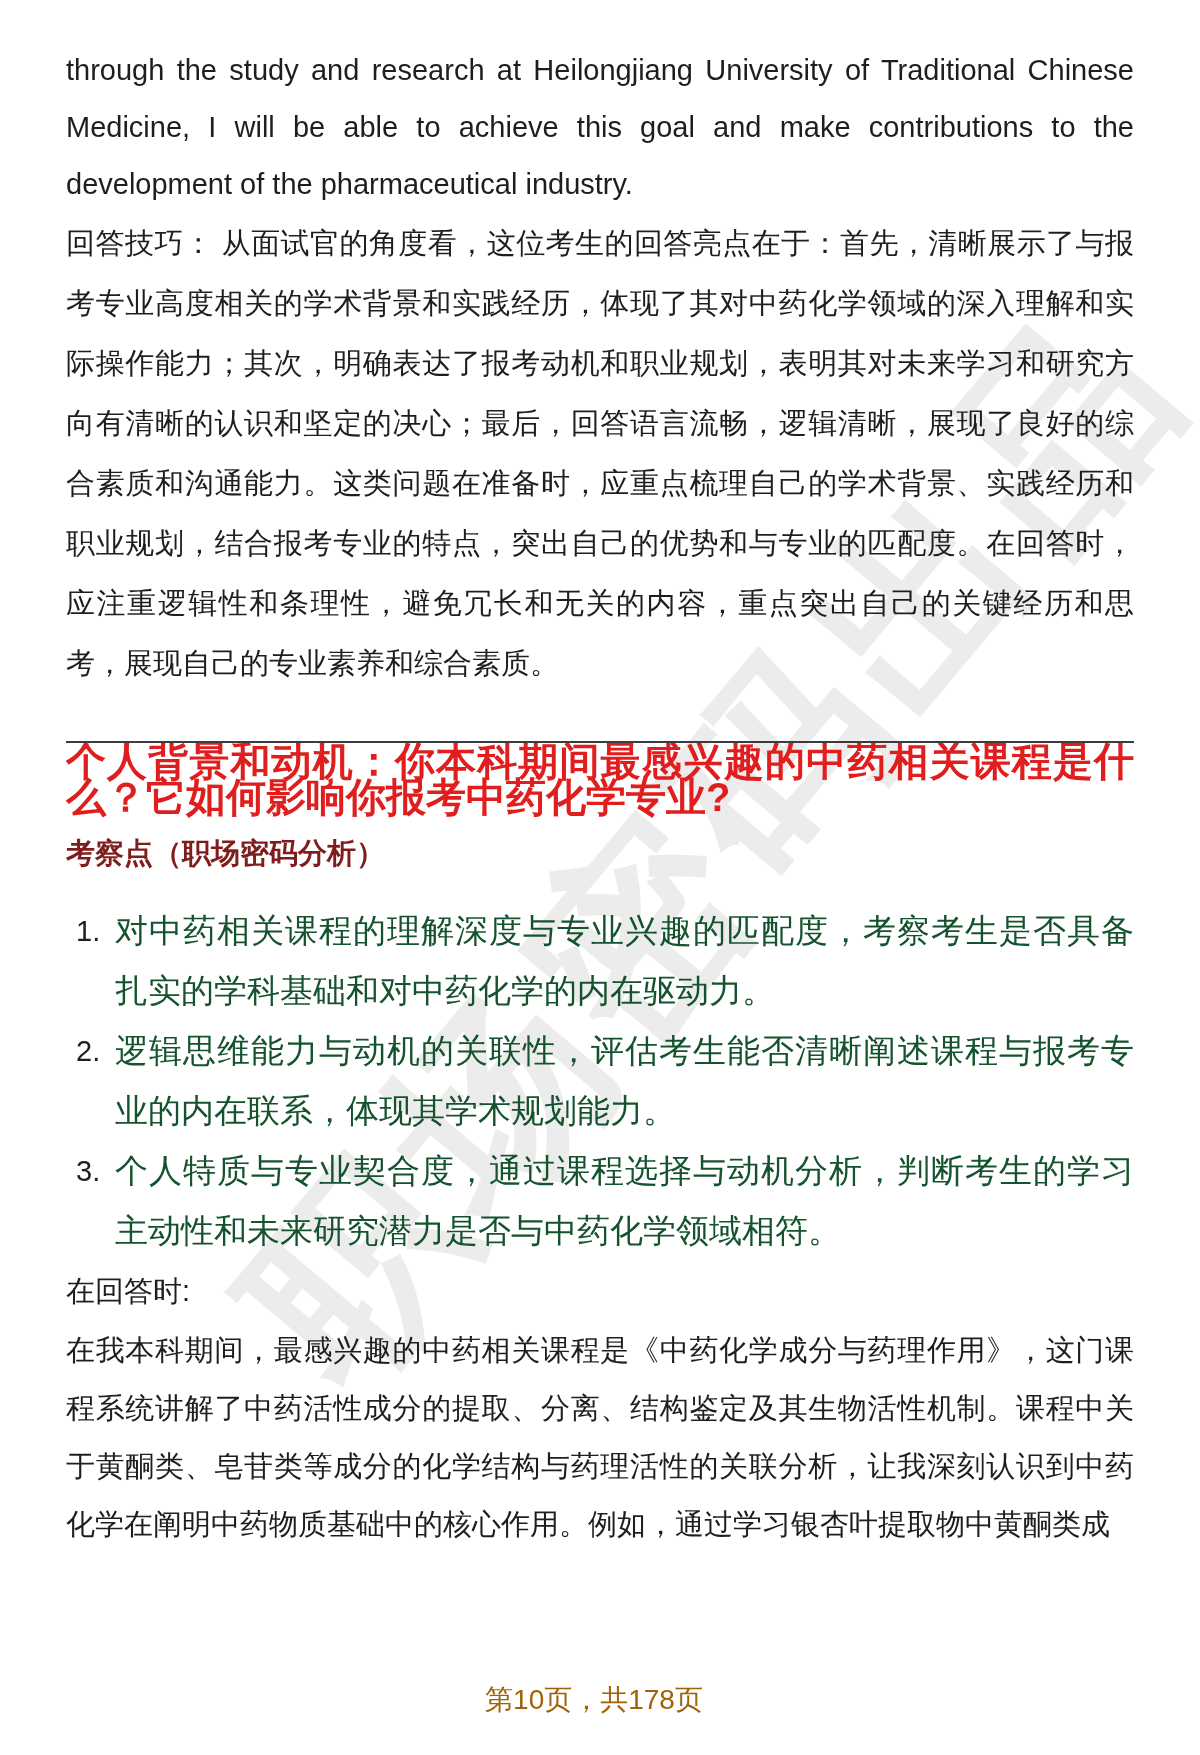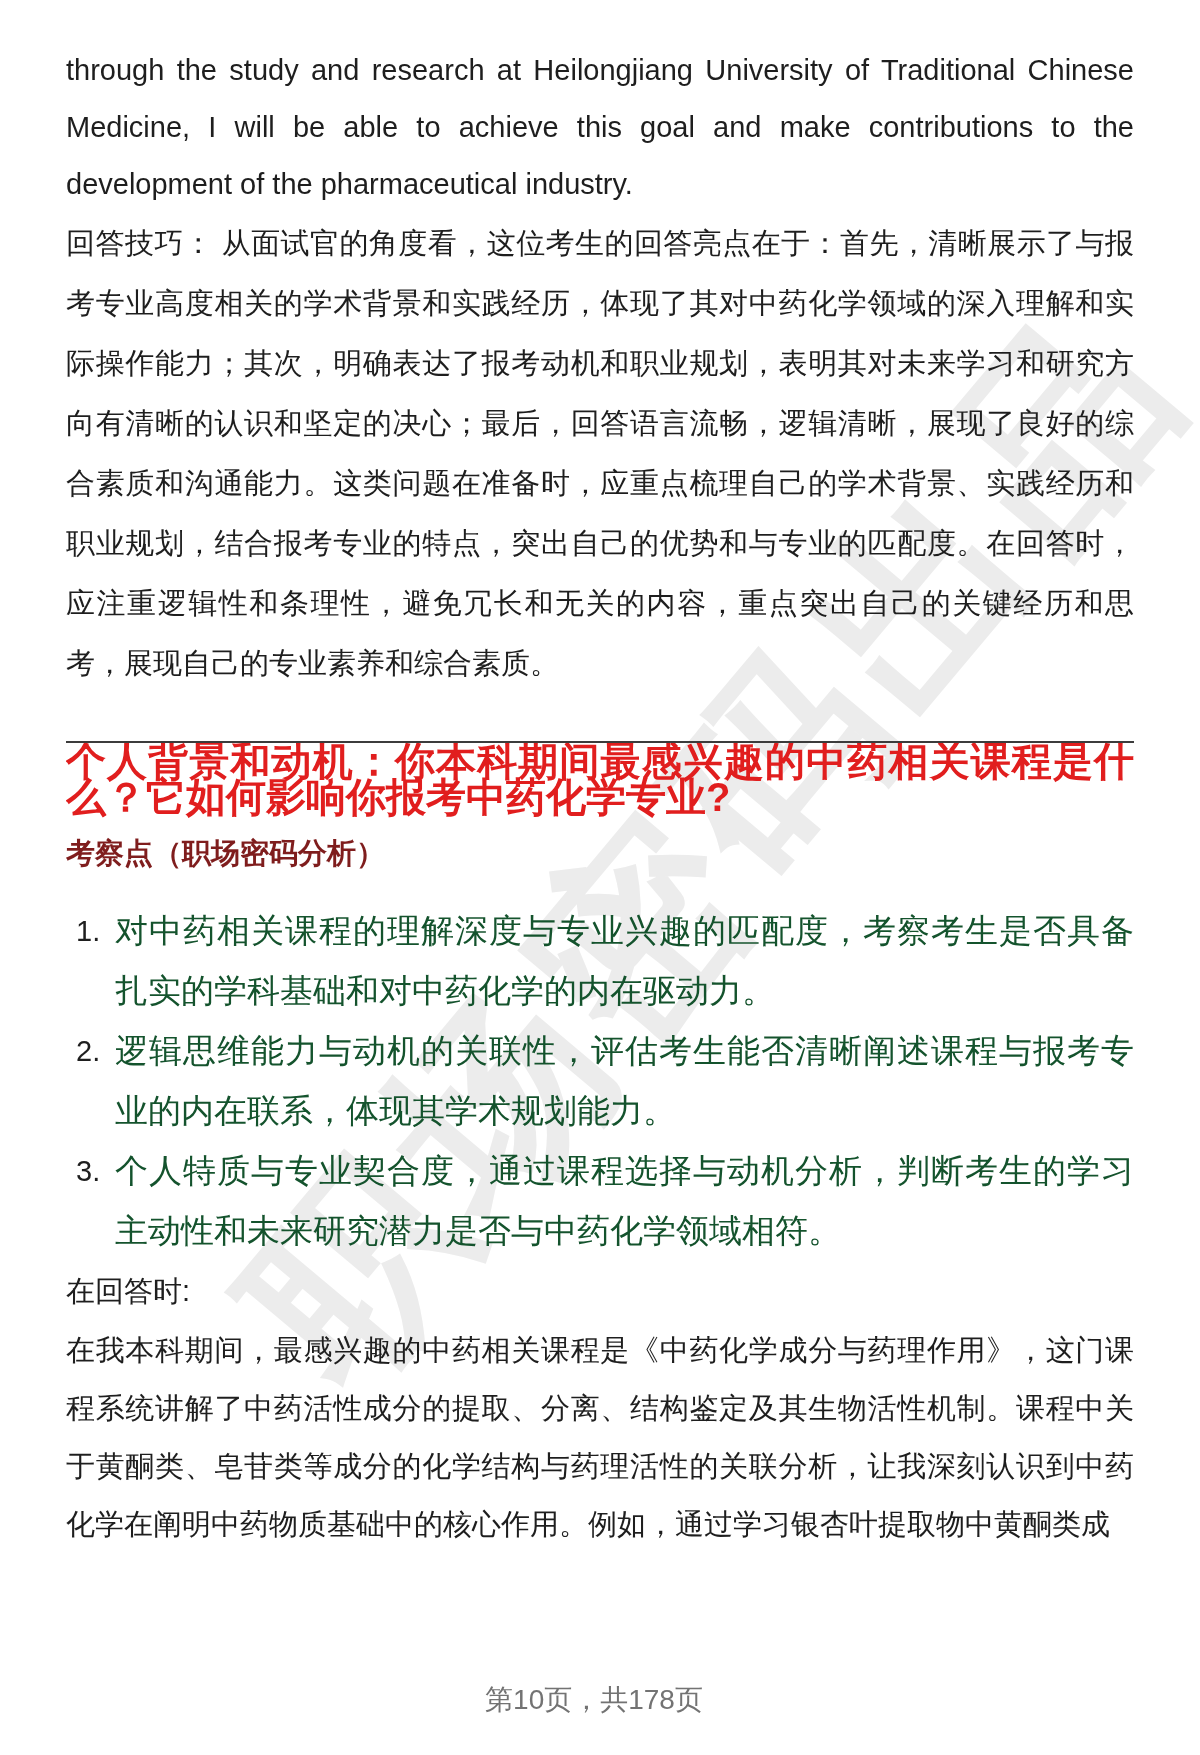--- a/index.html
+++ b/index.html
@@ -128,21 +128,21 @@
     overflow: hidden;
   }
   .footer {
     position: absolute;
     left: 0;
     right: 12px;
     top: 1682px;
     text-align: center;
     font-size: 28px;
     line-height: 36px;
-    color: #737373;
+    color: #a16207;
     z-index: 2;
   }
 </style>
 </head>
 <body>
 
 <div class="page">
 
   <div class="watermark">职场密码出品</div>
 

